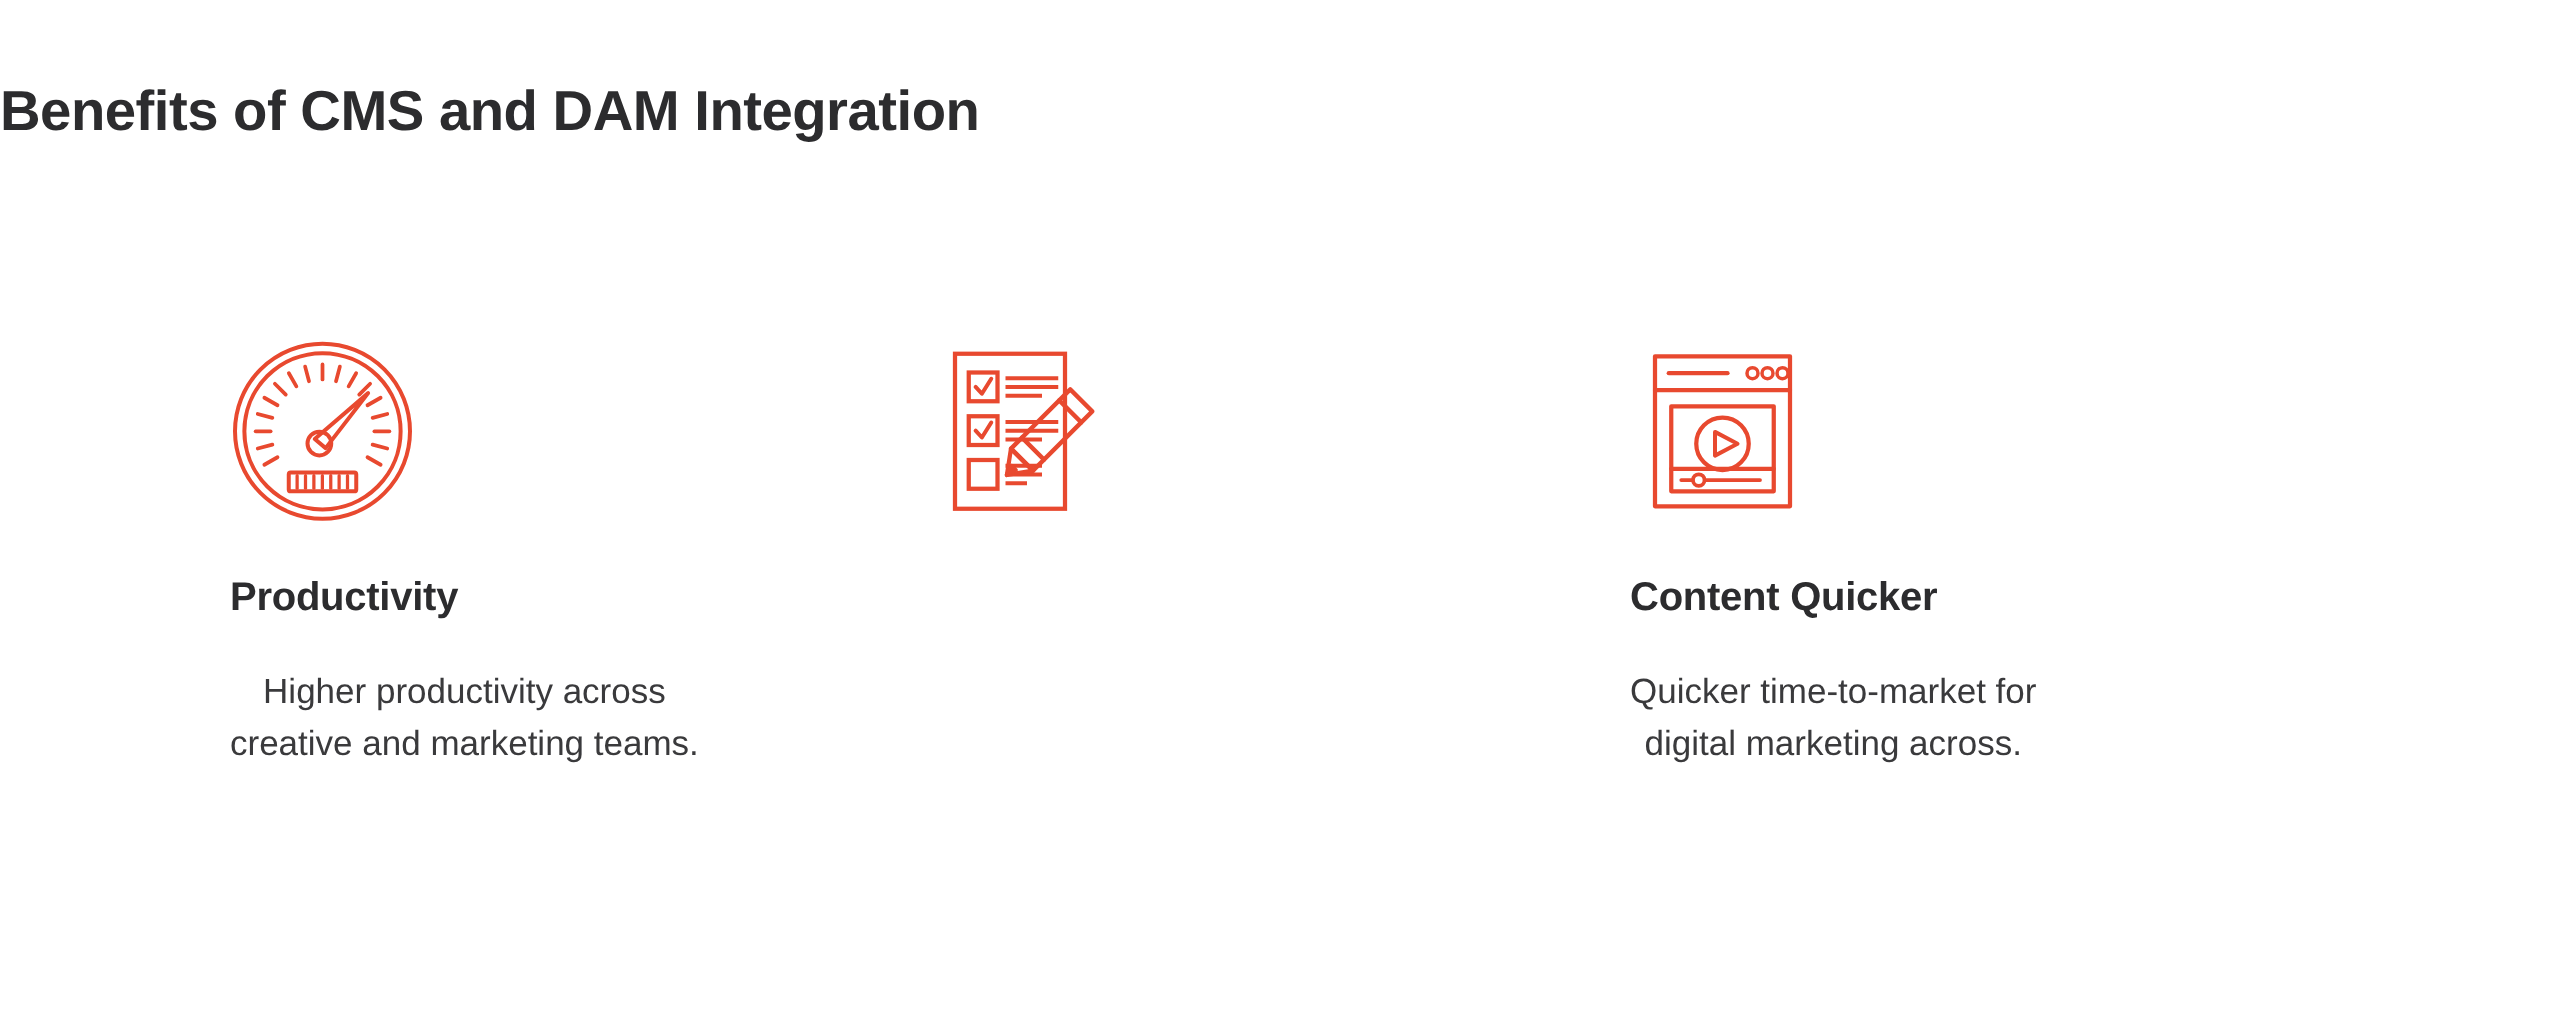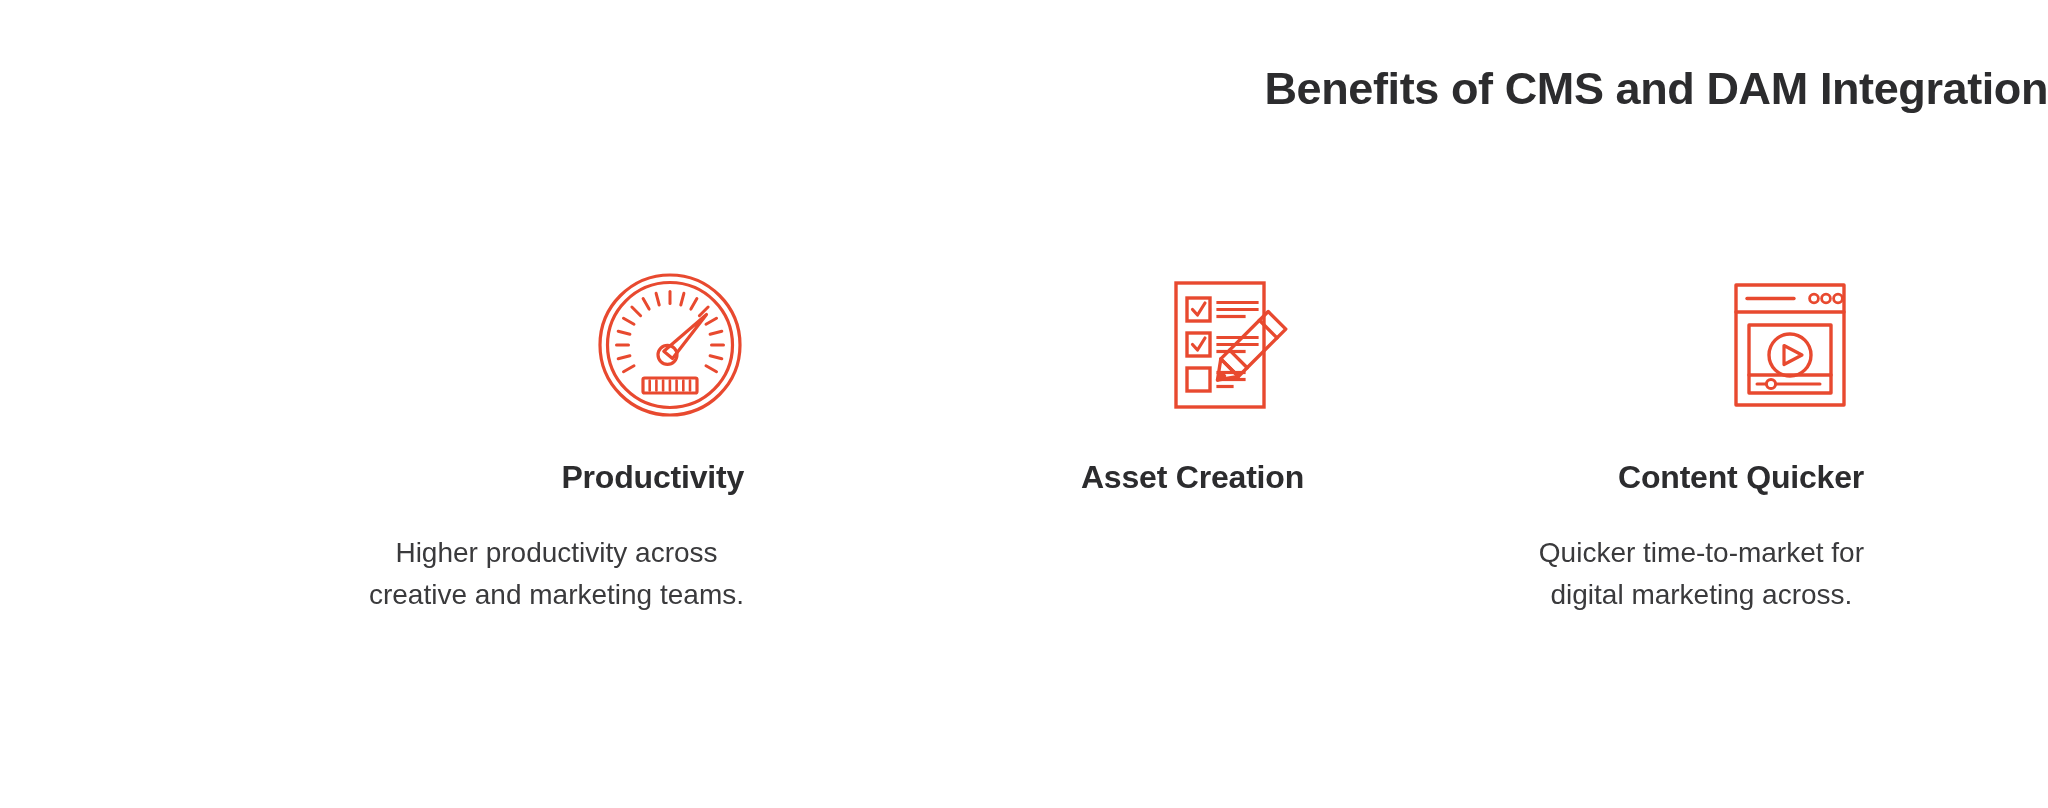--- a/index.html
+++ b/index.html
@@ -18,41 +18,41 @@
     width: 2048px;
     height: 808px;
     background: #ffffff;
     box-sizing: border-box;
   }
   .page-title {
     position: absolute;
     top: 62px;
     left: 0;
     width: 2048px;
-    text-align: right;
+    text-align: left;
     font-size: 45px;
     font-weight: 700;
     letter-spacing: -0.4px;
     color: #2c2c2e;
     line-height: 1.2;
   }
   .columns {
     position: absolute;
     top: 270px;
     left: 0;
     width: 2048px;
     display: flex;
     justify-content: center;
     align-items: flex-start;
   }
   .column {
     width: 560px;
     display: flex;
     flex-direction: column;
-    align-items: flex-end;
+    align-items: flex-start;
     text-align: center;
   }
   .icon-wrap {
     height: 150px;
     display: flex;
     align-items: center;
     justify-content: center;
   }
   .icon-wrap svg {
     display: block;
@@ -155,21 +155,20 @@
 
           <g stroke-linejoin="round" stroke-linecap="round">
             <path d="M112.2 40.5 L129.8 58.1 L82.4 105.5 L64.8 87.9 Z"></path>
             <line x1="103.4" y1="49.3" x2="121" y2="66.9"></line>
             <line x1="73.6" y1="79.1" x2="91.2" y2="96.7"></line>
             <path d="M64.8 87.9 L82.4 105.5 L61.5 109 Z"></path>
             <path d="M68.5 105 L61.5 109 L65.3 101.8 Z" fill="#e8492f"></path>
           </g>
         </svg>
       </div>
-      <div class="card-title">Asset Creation</div>
     </div>
 
     <div class="column">
       <div class="icon-wrap">
         <svg width="148" height="148" viewBox="0 0 148 148" fill="none" stroke="#e8492f" stroke-width="3.4" stroke-linecap="round" stroke-linejoin="round" aria-hidden="true">
 
           <rect x="20" y="14" width="108" height="120"></rect>
 
           <line x1="20" y1="41" x2="128" y2="41"></line>
           <line x1="31" y1="27.5" x2="78" y2="27.5" stroke-width="3.4"></line>

